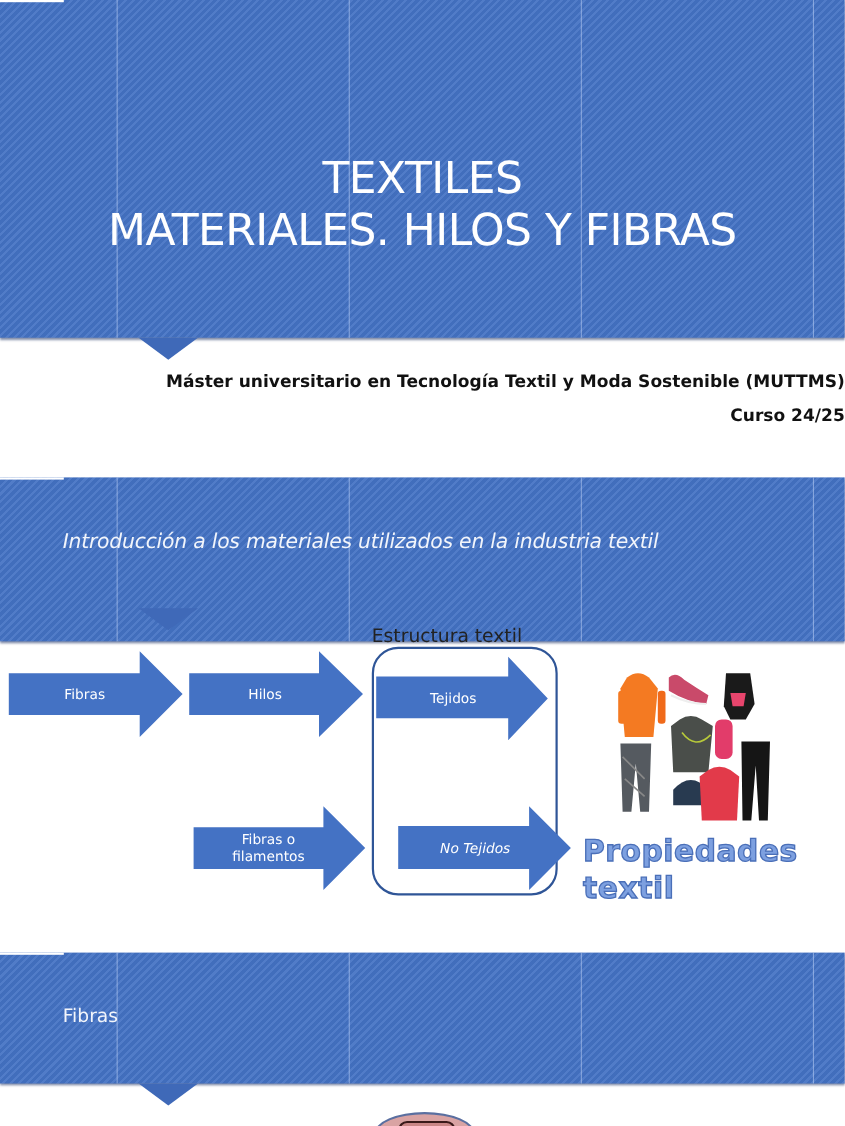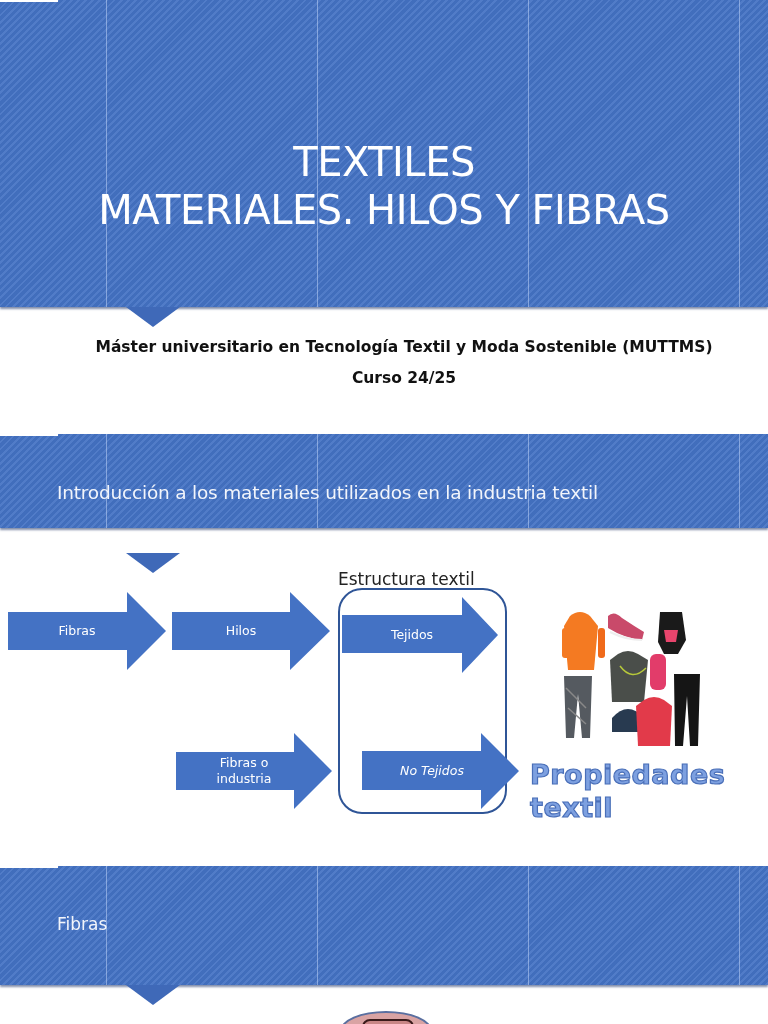--- a/index.html
+++ b/index.html
@@ -8,21 +8,21 @@
   .band { position:absolute; left:0; width:768px; background-color:#4472c4;
           background-image:repeating-linear-gradient(135deg, rgba(255,255,255,0.07) 0 2px, rgba(0,0,0,0.04) 2px 5px);
           box-shadow:0 2px 2px rgba(30,50,100,0.55); }
   .band .vline { position:absolute; top:0; bottom:0; width:1px; background:rgba(190,210,245,0.55); }
   .pointer { position:absolute; width:0; height:0; border-left:27px solid transparent;
              border-right:27px solid transparent; border-top:20px solid #3f69b8; }
   .band-top-tab { position:absolute; top:0; left:0; width:58px; height:2px; background:#ffffff; }
   .title { position:absolute; left:0; right:0; text-align:center; color:#ffffff;
            font-family:"DejaVu Sans", sans-serif; font-weight:normal; }
   .band-heading { position:absolute; color:#f2f5fb; font-family:"DejaVu Sans", sans-serif; }
-  .subtitle { position:absolute; left:0; right:0; text-align:center; color:#111;
+  .subtitle { position:absolute; left:0; right:0; text-align:right; color:#111;
               font-family:"DejaVu Sans", sans-serif; font-weight:bold; font-size:15.5px;padding-left:40px; }
   .arrow { position:absolute; }
   .arrow svg { position:absolute; left:0; top:0; overflow:visible; }
   .arrow .lbl { position:absolute; color:#ffffff; font-size:12.5px; text-align:center; line-height:16px;
                 font-family:"DejaVu Sans", sans-serif; }
   .struct-box { position:absolute; left:338px; top:588px; width:169px; height:226px;
                 border:2px solid #2f5597; border-radius:24px; box-sizing:border-box; }
   .struct-label { position:absolute; left:338px; top:569px; width:172px; text-align:left;
                   font-size:17px; color:#222; }
   .clothes { position:absolute; left:556px; top:608px; width:150px; height:140px; }
@@ -46,21 +46,21 @@
   <div class="title" style="top:138px;font-size:40px;line-height:48px;letter-spacing:-0.5px;">
     <div>TEXTILES</div>
     <div>MATERIALES. HILOS Y FIBRAS</div>
   </div>
 </div>
 <div class="pointer" style="left:126px;top:307px;"></div>
 
 <div class="subtitle" style="top:338px;">Máster universitario en Tecnología Textil y Moda Sostenible (MUTTMS)</div>
 <div class="subtitle" style="top:369px;">Curso 24/25</div>
 
-<div class="band" style="top:434px;height:94px;">
+<div class="band" style="top:434px;height:149px;font-style:italic;">
   <div class="band-top-tab"></div>
   <div class="vline" style="left:106px"></div>
   <div class="vline" style="left:317px"></div>
   <div class="vline" style="left:528px"></div>
   <div class="vline" style="left:739px"></div>
   <div class="band-heading" style="left:57px;top:48px;font-size:18.5px;letter-spacing:-0.2px;">Introducción a los materiales utilizados en la industria textil</div>
 </div>
 <div class="pointer" style="left:126px;top:553px;"></div>
 
 <div class="struct-label">Estructura textil</div>
@@ -86,21 +86,21 @@
   </svg>
   <div class="lbl" style="left:0;width:140px;top:30px;">Tejidos</div>
 </div>
 
 <div class="arrow" style="left:176px;top:733px;width:156px;height:76px;">
   <svg width="156" height="76">
     <polygon points="0,19 118,19 118,0 156,38 118,76 118,57 0,57" fill="#4472c4"></polygon>
   </svg>
   <div class="lbl" style="left:0;width:136px;top:22px;">
     <div>Fibras o</div>
-    <div>industria</div>
+    <div>filamentos</div>
   </div>
 </div>
 
 <div class="arrow" style="left:362px;top:733px;width:157px;height:76px;font-style:italic;">
   <svg width="157" height="76">
     <polygon points="0,18 119,18 119,0 157,38 119,76 119,57 0,57" fill="#4472c4"></polygon>
   </svg>
   <div class="lbl" style="left:0;width:140px;top:30px;">No Tejidos</div>
 </div>
 

